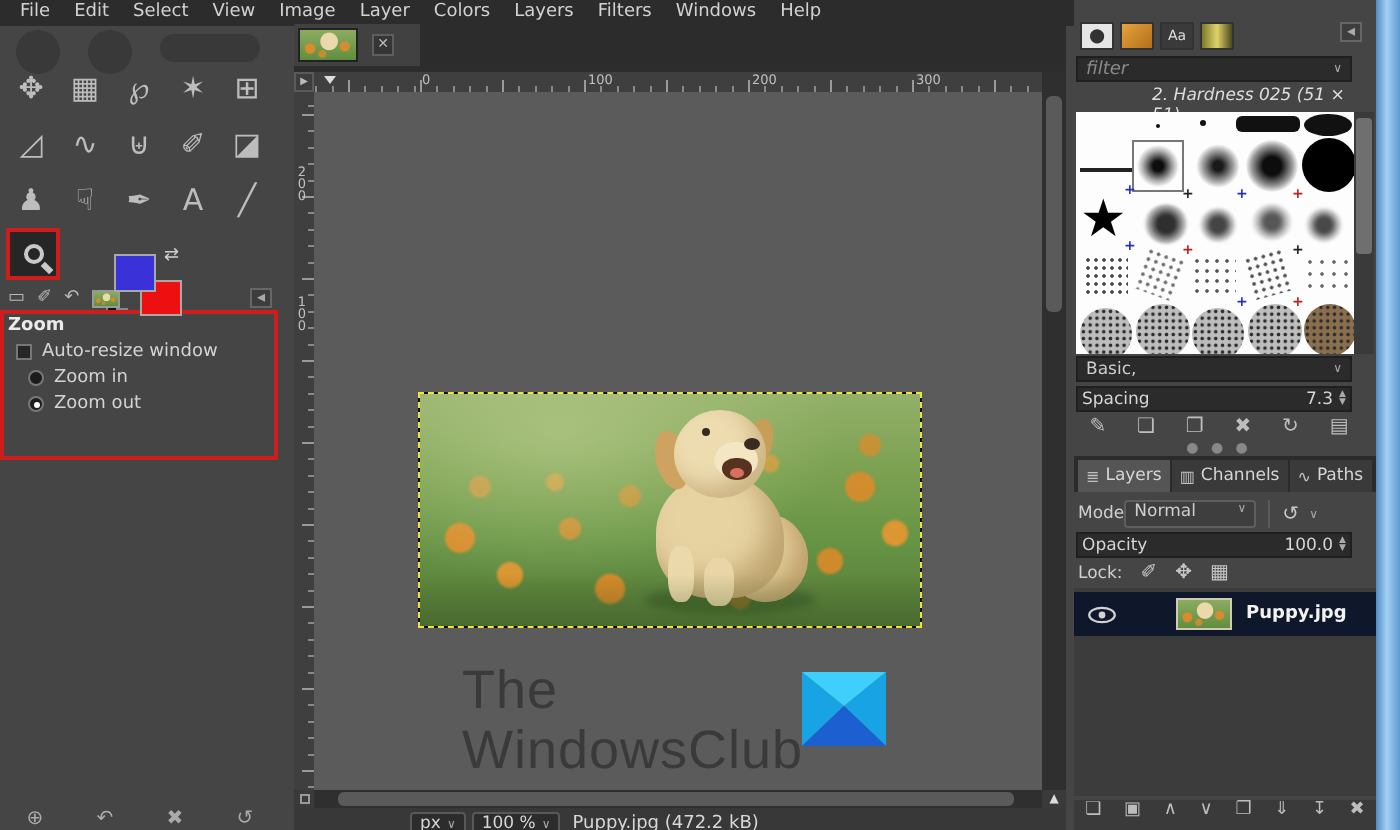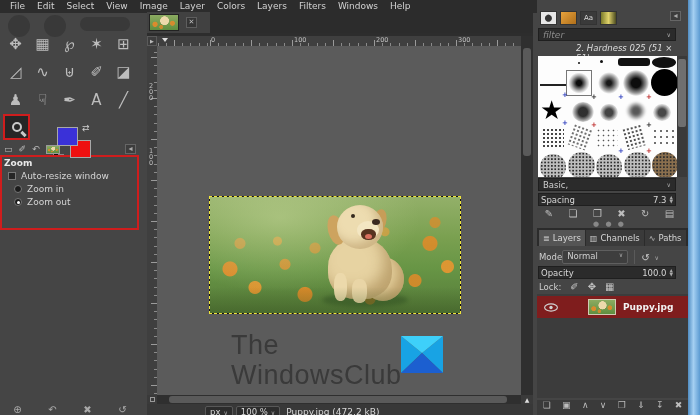--- a/index.html
+++ b/index.html
@@ -155,21 +155,21 @@
   .ltab{display:flex;align-items:center;gap:3px;font-size:8.5px;color:#d6d6d6;height:16px;padding:0 4px;background:#3a3a3a;}
   .ltab.active{background:#555;}
   .ltab .ic{font-size:8px;color:#c0c0c0;}
   .moderow{position:absolute;left:2px;top:249px;width:145px;height:16px;display:flex;align-items:center;font-size:8.5px;color:#cfcfcf;}
   .modedd{width:66px;height:14px;border:1px solid #5f5f5f;border-radius:2px;display:flex;align-items:flex-start;
           justify-content:space-between;padding:0 4px;background:#3e3e3e;}
   .mode-extra{margin-left:6px;display:flex;align-items:center;gap:5px;border-left:1px solid #5a5a5a;padding-left:6px;height:14px;}
   .lockrow{position:absolute;left:2px;top:280px;height:13px;display:flex;align-items:center;gap:9px;font-size:8.5px;color:#cfcfcf;}
   .lockrow .g{font-size:10px;color:#c4c4c4;}
   .llist{position:absolute;left:0;top:294px;width:151px;height:104px;background:#3c3c3c;}
-  .lrow{position:absolute;left:0;top:2px;width:151px;height:22px;background:#7f1d1d;display:flex;align-items:center;}
+  .lrow{position:absolute;left:0;top:2px;width:151px;height:22px;background:#0f172a;display:flex;align-items:center;}
   .eye{width:14px;height:9px;margin-left:7px;}
   .lthumb{margin-left:30px;width:28px;height:16px;border:1px solid #cfcbb4;}
   .lname{margin-left:7px;font-size:9px;font-weight:bold;color:#f2f2f2;}
   .lfooter{position:absolute;left:0;top:400px;width:151px;height:15px;background:#3a3a3a;display:flex;justify-content:space-around;align-items:flex-start;}
   .lfooter .g{font-size:9px;color:#bdbdbd;line-height:10px;}
 
   .mini-thumb{background:
     radial-gradient(circle at 52% 38%,#ecd9ab 0 24%,transparent 27%),
     radial-gradient(circle at 18% 62%,rgba(224,138,43,.95) 0 9%,transparent 12%),
     radial-gradient(circle at 80% 55%,rgba(224,138,43,.9) 0 9%,transparent 12%),

